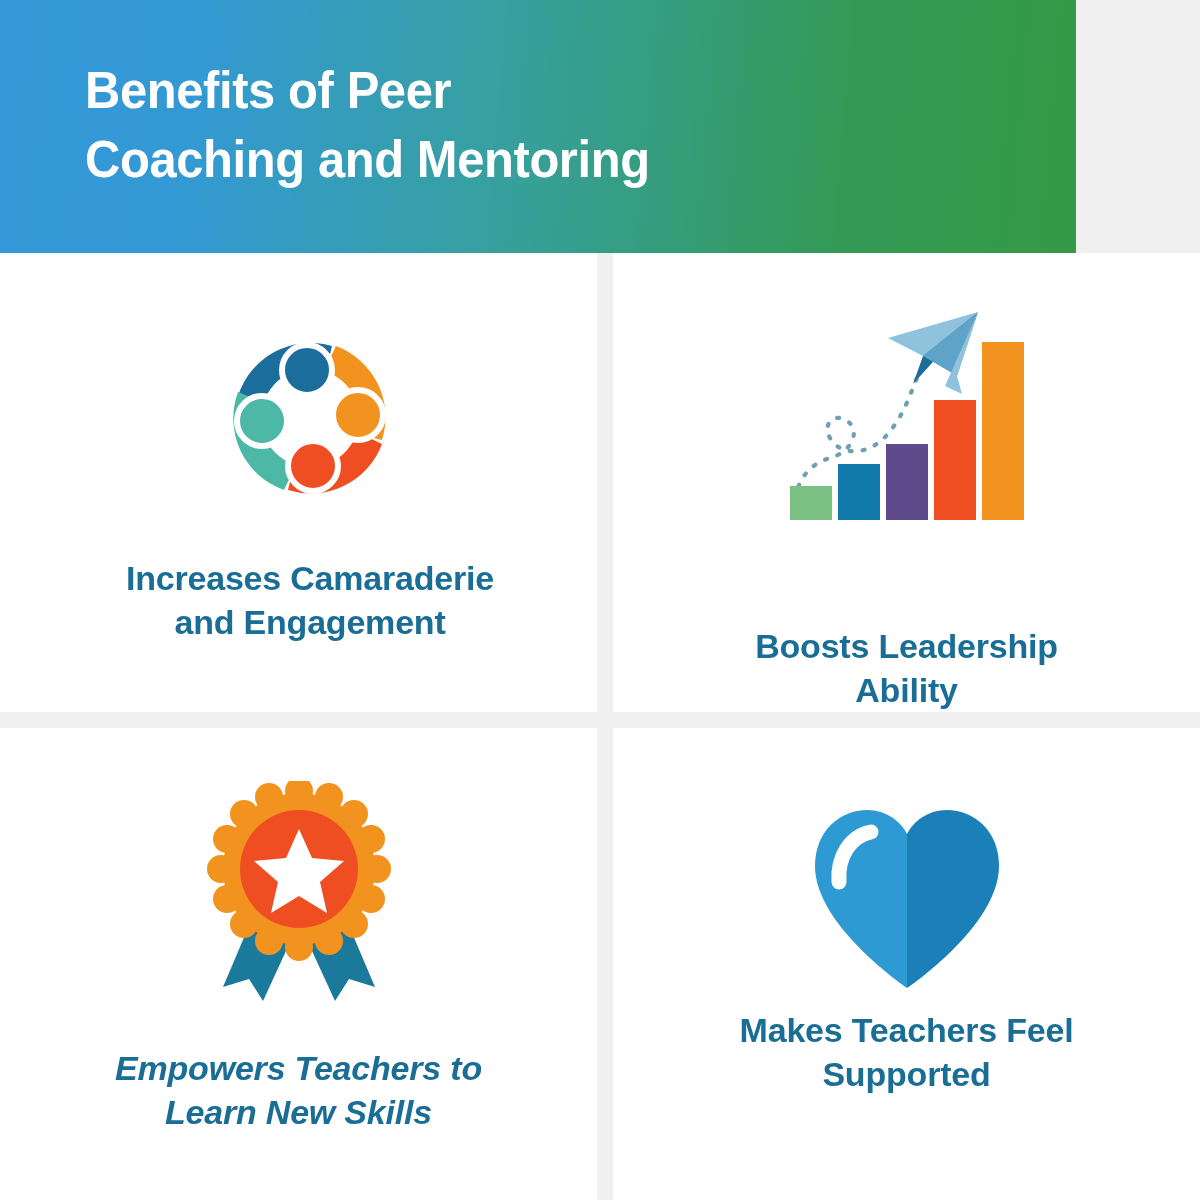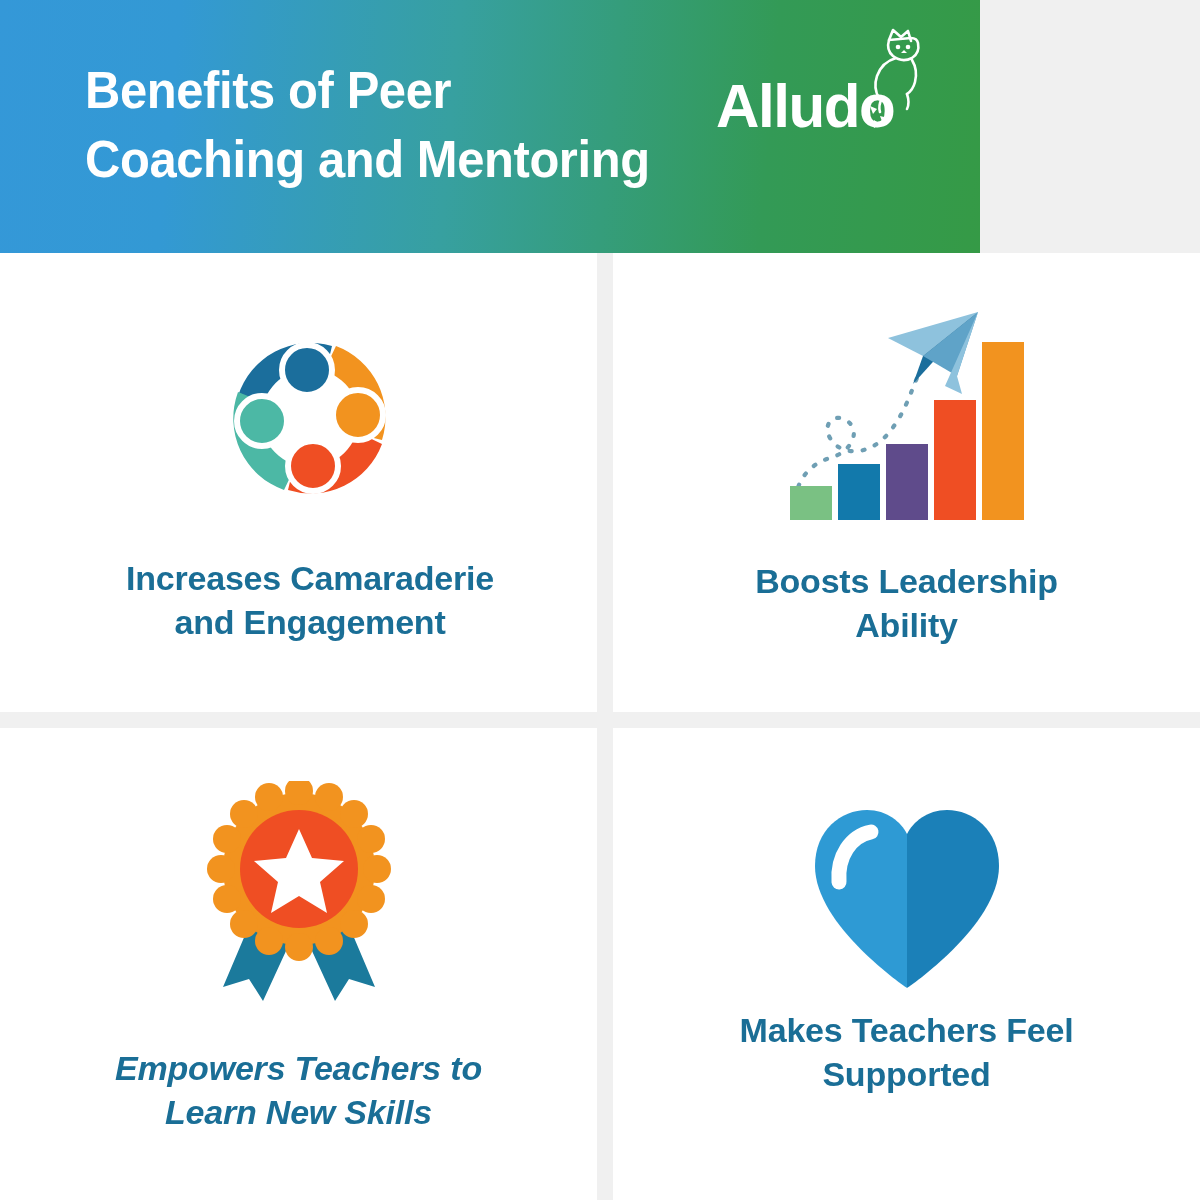--- a/index.html
+++ b/index.html
@@ -11,21 +11,21 @@
   }
   .infographic {
     position:relative;
     width:1200px; height:1200px;
     background:#f0f0f0;
   }
 
   
   .header {
     position:relative;
-    width:980px; height:253px;
+    width:1076px; height:253px;
     background:linear-gradient(95deg, #3498d8 0%, #3399d4 18%, #37a0a0 46%, #339a56 78%, #359a46 100%);
     overflow:hidden;
   }
   .header-title {
     position:absolute;
     left:85px; top:56px;
     width:760px;
     color:#ffffff;
     font-size:52px;
     font-weight:bold;
@@ -65,21 +65,21 @@
     background:#f0f0f0;
   }
   .card {
     background:#ffffff;
     display:flex;
     flex-direction:column;
     align-items:center;
     position:relative;
   }
   .card-1 { grid-column:1; grid-row:1;padding-left:23px; }
-  .card-2 { grid-column:3; grid-row:1; }
+  .card-2 { grid-column:3; grid-row:1;justify-content:space-between; }
   .card-3 { grid-column:1; grid-row:3;font-style:italic; }
   .card-4 { grid-column:3; grid-row:3; }
   .gap-v-top    { grid-column:2; grid-row:1; background:#f0f0f0; }
   .gap-v-mid    { grid-column:2; grid-row:2; background:#f0f0f0; }
   .gap-h-left   { grid-column:1; grid-row:2; background:#f0f0f0; }
   .gap-h-right  { grid-column:3; grid-row:2; background:#f0f0f0; }
 
   .card-icon {
     display:flex; align-items:center; justify-content:center;
   }
@@ -105,41 +105,20 @@
 </style>
 </head>
 <body>
 
 <div class="infographic">
 
   <div class="header">
     <div class="header-title">Benefits of Peer
 Coaching and Mentoring</div>
 
-    <div class="logo">
-      <span class="logo-word">Alludo</span>
-      <svg class="logo-cat" width="78" height="104" viewBox="0 0 78 104">
-        <g fill="none" stroke="#ffffff" stroke-width="2.6" stroke-linecap="round" stroke-linejoin="round">
-          <path d="M45 12 L49 2 L57 9 L64 3 L67 13"></path>
-          <path d="M45 12 q-3 10 4 16 q9 7 19 2 q8 -5 6 -15 q-1 -5 -7 -5 z"></path>
-          <path d="M52 30 q-14 4 -19 18 q-4 12 2 22"></path>
-          <path d="M68 32 q6 10 3 22 q-2 8 -8 12"></path>
-          <path d="M38 70 q-4 8 -2 14"></path>
-          <path d="M63 66 q3 9 0 15"></path>
-        </g>
-        <g fill="#ffffff">
-          <circle cx="54" cy="19" r="2.3"></circle>
-          <circle cx="64" cy="19" r="2.3"></circle>
-          <path d="M57 25 l3 -3 l3 3 z"></path>
-          <path d="M26 78 l7 3 l-4 5 z"></path>
-          <path d="M36 88 l8 2 l-5 6 z"></path>
-          <path d="M30 92 l6 4 l-6 4 z"></path>
-        </g>
-      </svg>
-    </div>
   </div>
 
   <div class="grid">
 
     <div class="card card-1">
       <div class="card-icon">
         <svg width="200" height="200" viewBox="0 0 200 200">
 
           <g transform="translate(100,100)">
 

